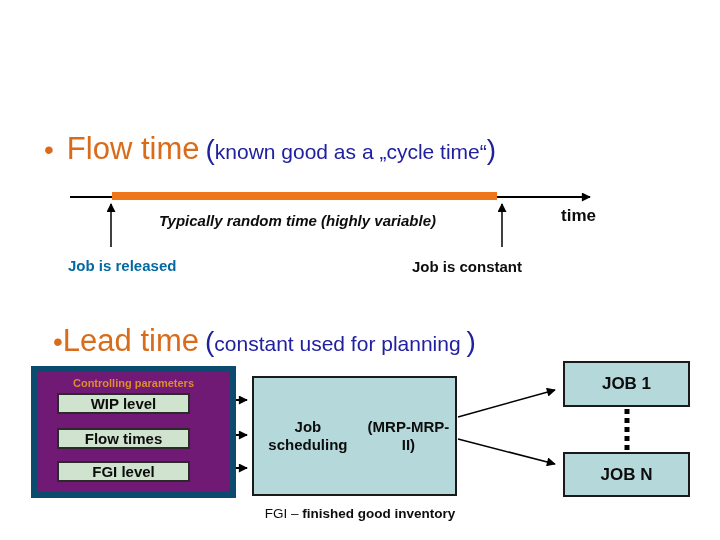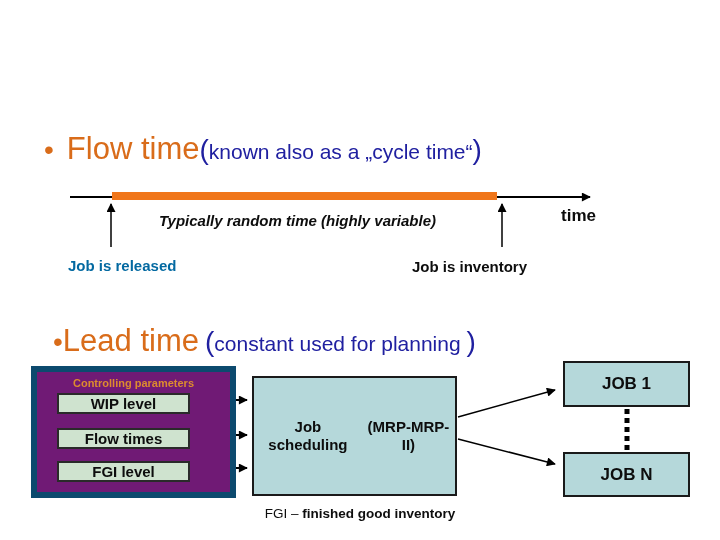--- a/index.html
+++ b/index.html
@@ -19,21 +19,21 @@
     color: #0d0d0d;
     letter-spacing: -0.5px;
   }
   .bullet-line { position: absolute; white-space: nowrap; }
   .bullet-line .dot   { color: #d96c1a; font-size: 28px; }
   .bullet-line .term  { color: #d96c1a; font-size: 31px; }
   .bullet-line .paren { color: #2020a0; font-size: 28px; }
   .bullet-line .qual  { color: #2020a0; font-size: 21px; }
   #flow-bullet { left: 44px; top: 126px; height: 46px; line-height: 46px; }
   #flow-bullet .dot  { margin-right: 13px; }
-  #flow-bullet .term { margin-right: 0; }
+  #flow-bullet .term { margin-right: 6px; }
   #lead-bullet { left: 53px; top: 320px; height: 42px; line-height: 42px; }
   #lead-bullet .term { margin-right: 6px; }
 
   .overlay { position: absolute; left: 0; top: 0; pointer-events: none; }
 
   .orange-bar {
     position: absolute;
     left: 112px; top: 192px; width: 385px; height: 8px;
     background: #f0761a;
   }
@@ -107,21 +107,21 @@
   }
   .footnote .bold { font-weight: bold; }
 </style>
 </head>
 <body>
 
 <div class="slide">
 
 
   <div class="bullet-line" id="flow-bullet">
-    <span class="dot">•</span><span class="term">Flow time</span><span class="paren">(</span><span class="qual">known also as a „cycle time“</span><span class="paren">)</span>
+    <span class="dot">•</span><span class="term">Flow time</span><span class="paren">(</span><span class="qual">known good as a „cycle time“</span><span class="paren">)</span>
   </div>
 
   <svg class="overlay" width="720" height="540" viewBox="0 0 720 540">
     <defs>
       <marker id="arrow" viewBox="0 0 10 10" refX="9" refY="5" markerWidth="11" markerHeight="9" markerUnits="userSpaceOnUse" orient="auto">
         <path d="M0,0 L10,5 L0,10 Z" fill="#000000"></path>
       </marker>
     </defs>
 
     <line x1="70" y1="197" x2="590" y2="197" stroke="#000000" stroke-width="2" marker-end="url(#arrow)"></line>
@@ -137,21 +137,21 @@
     <line x1="458" y1="417" x2="555" y2="390" stroke="#000000" stroke-width="1.5" marker-end="url(#arrow)"></line>
     <line x1="458" y1="439" x2="555" y2="464" stroke="#000000" stroke-width="1.5" marker-end="url(#arrow)"></line>
 
     <line x1="627" y1="409" x2="627" y2="450" stroke="#000000" stroke-width="5" stroke-dasharray="5 4"></line>
   </svg>
 
   <div class="orange-bar"></div>
   <div class="annotation">Typically random time (highly variable)</div>
   <div class="time-label">time</div>
   <div class="released">Job is released</div>
-  <div class="completed">Job is inventory</div>
+  <div class="completed">Job is constant</div>
 
   <div class="bullet-line" id="lead-bullet">
     <span class="dot">•</span><span class="term">Lead time</span><span class="paren">(</span><span class="qual">constant used for planning </span><span class="paren">)</span>
   </div>
 
   <div class="controls-box">
     <div class="controls-title">Controlling parameters</div>
     <div class="param-box" id="param-0">WIP level</div>
     <div class="param-box" id="param-1">Flow times</div>
     <div class="param-box" id="param-2">FGI level</div>

